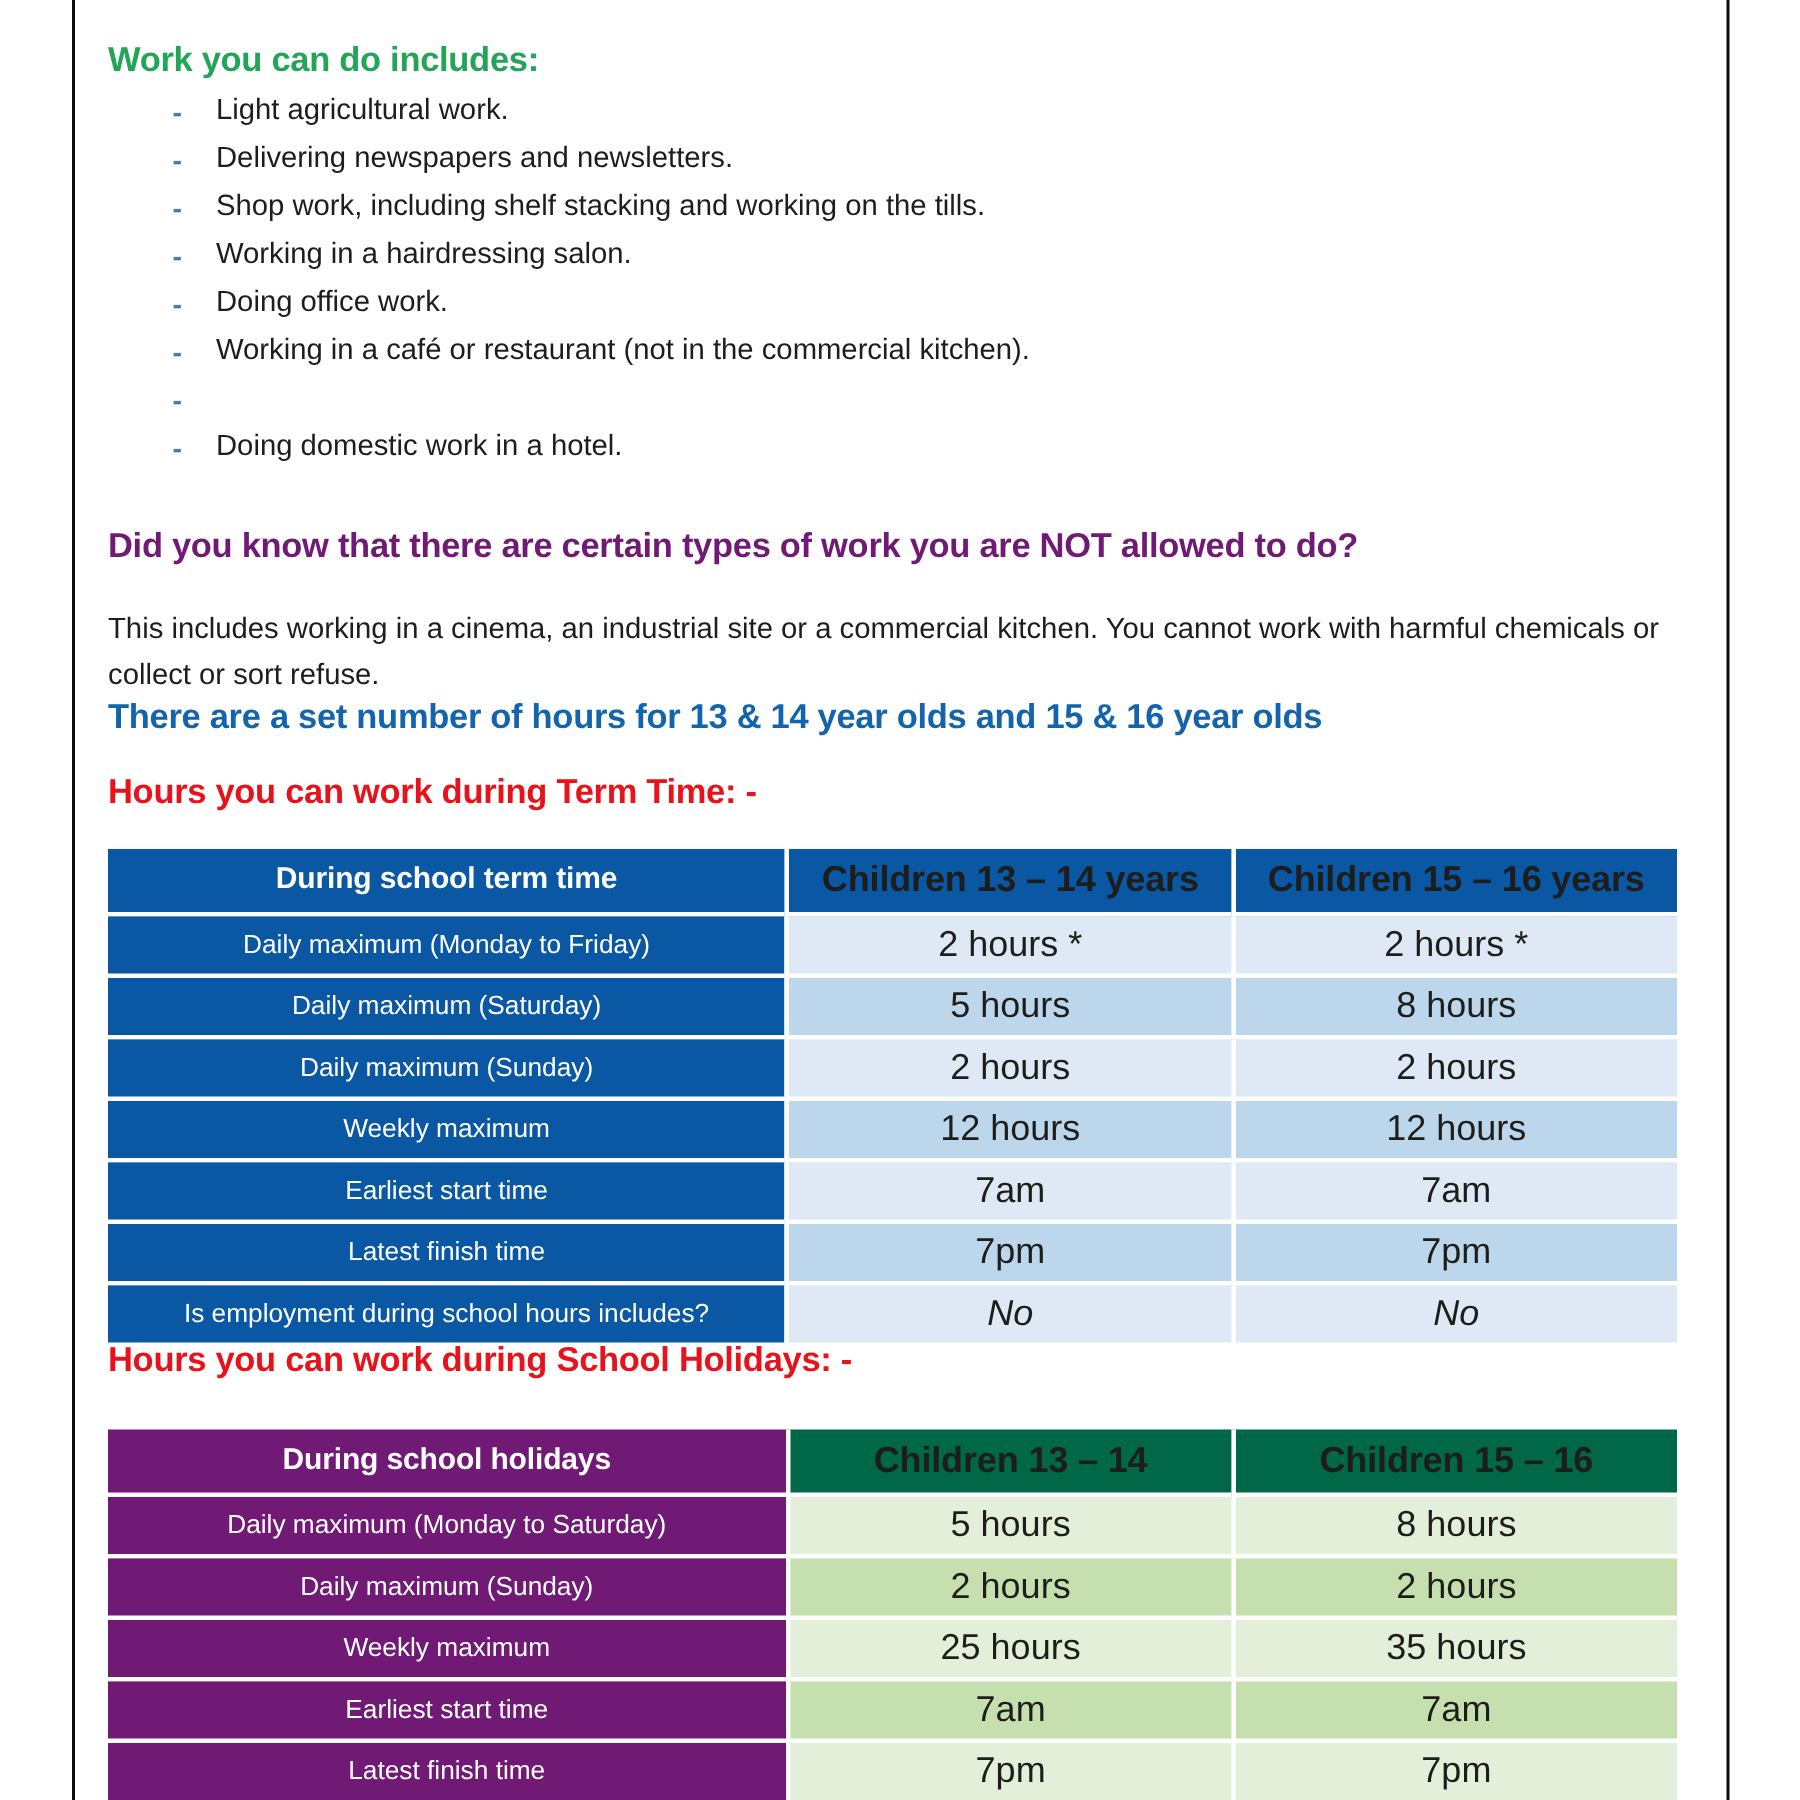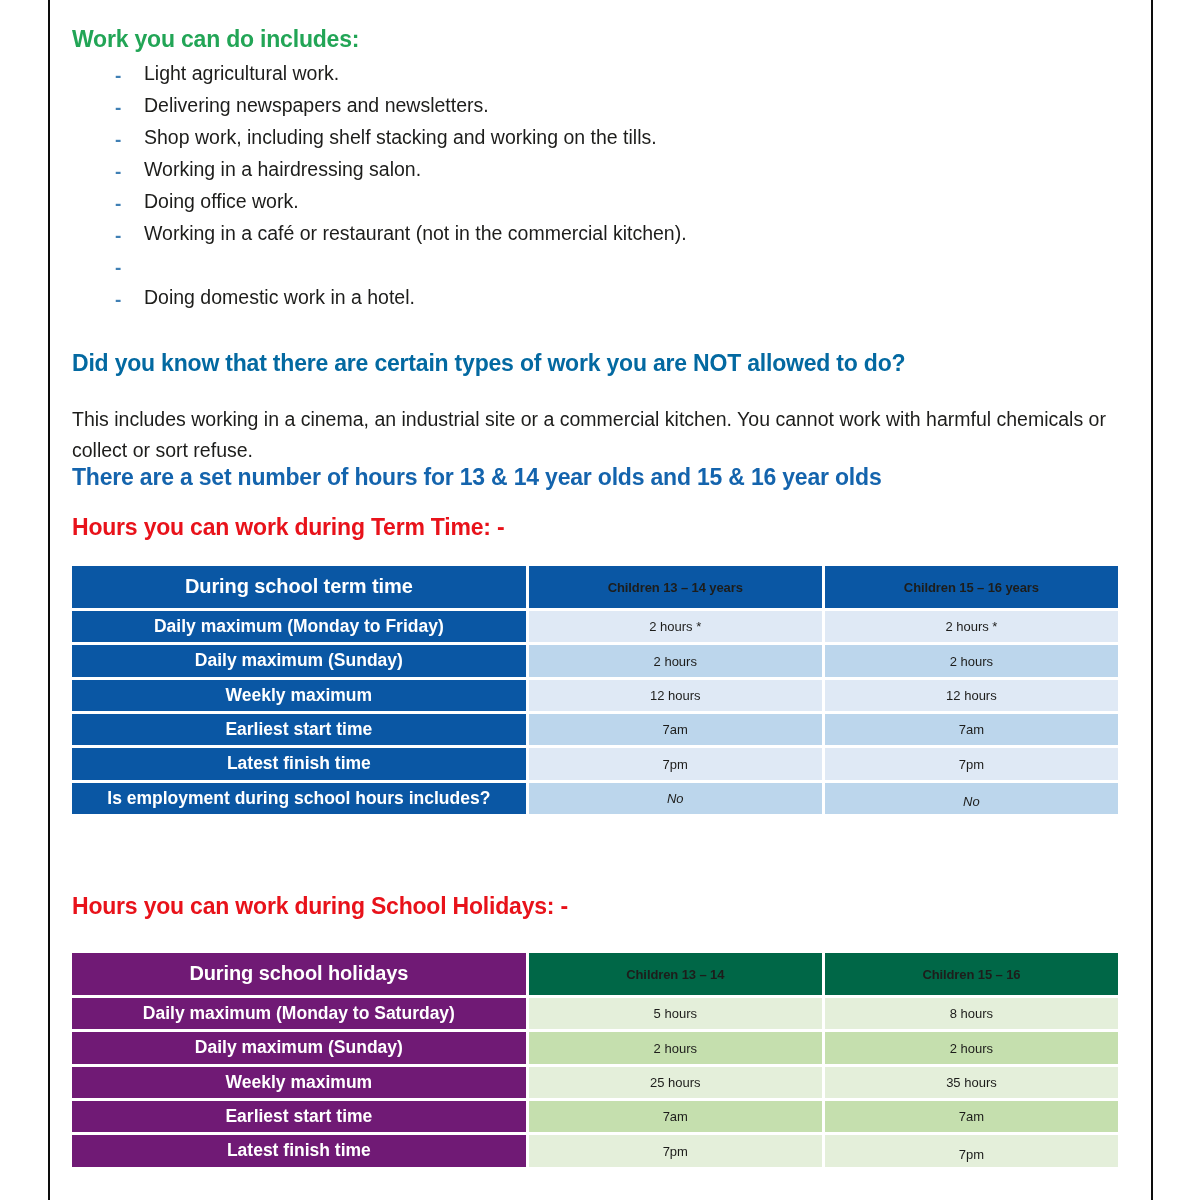--- a/index.html
+++ b/index.html
@@ -36,21 +36,21 @@
   }
 
   
   h1.sec-head {
     font-size: 23px;
     font-weight: bold;
     margin: 0;
     letter-spacing: -0.2px;
   }
   .head-green { color: #22a556; }
-  .head-darkred { color: #0369a1; }
+  .head-darkred { color: #701a75; }
   .head-red { color: #e8121a; }
   .head-blue-underline {
     color: #1464ad;
     text-underline-offset: 4px;
     font-size: 25px;
   }
 
   .work-head { position: absolute; left: 0; top: 26px; }
 
   
@@ -112,29 +112,29 @@
     font-size: 20px;
     font-weight: bold;
     text-align: center;
     padding: 9px 20px 10px;
     border-bottom: 3px solid #ffffff;
     letter-spacing: -0.1px;
   }
   .tbl .label-cell {
     color: #ffffff;
     font-size: 17.5px;
-    font-weight: bold;
+    font-weight: normal;
     text-align: center;
     padding: 5px 8px;
     width: 455px;
     border-bottom: 3px solid #ffffff;
     line-height: 1.22;
   }
   .tbl .data-cell {
-    font-size: 13px;
+    font-size: 24px;
     color: #1d1d1b;
     text-align: center;
     padding: 5px 6px;
     width: 293px;
     border-bottom: 3px solid #ffffff;
     border-left: 3px solid #ffffff;
   }
 
   
   .tbl-term .hdr-cell,
@@ -212,20 +212,25 @@
         <td class="hdr-cell">During school term time</td>
         <td class="hdr-cell data-cell">Children 13 – 14 years</td>
         <td class="hdr-cell data-cell">Children 15 – 16 years</td>
       </tr>
       <tr>
         <td class="label-cell">Daily maximum (Monday to Friday)</td>
         <td class="data-cell">2 hours *</td>
         <td class="data-cell">2 hours *</td>
       </tr>
       <tr>
+        <td class="label-cell">Daily maximum (Saturday)</td>
+        <td class="data-cell">5 hours</td>
+        <td class="data-cell">8 hours</td>
+      </tr>
+      <tr>
         <td class="label-cell">Daily maximum (Sunday)</td>
         <td class="data-cell">2 hours</td>
         <td class="data-cell">2 hours</td>
       </tr>
       <tr>
         <td class="label-cell">Weekly maximum</td>
         <td class="data-cell">12 hours</td>
         <td class="data-cell">12 hours</td>
       </tr>
       <tr>

